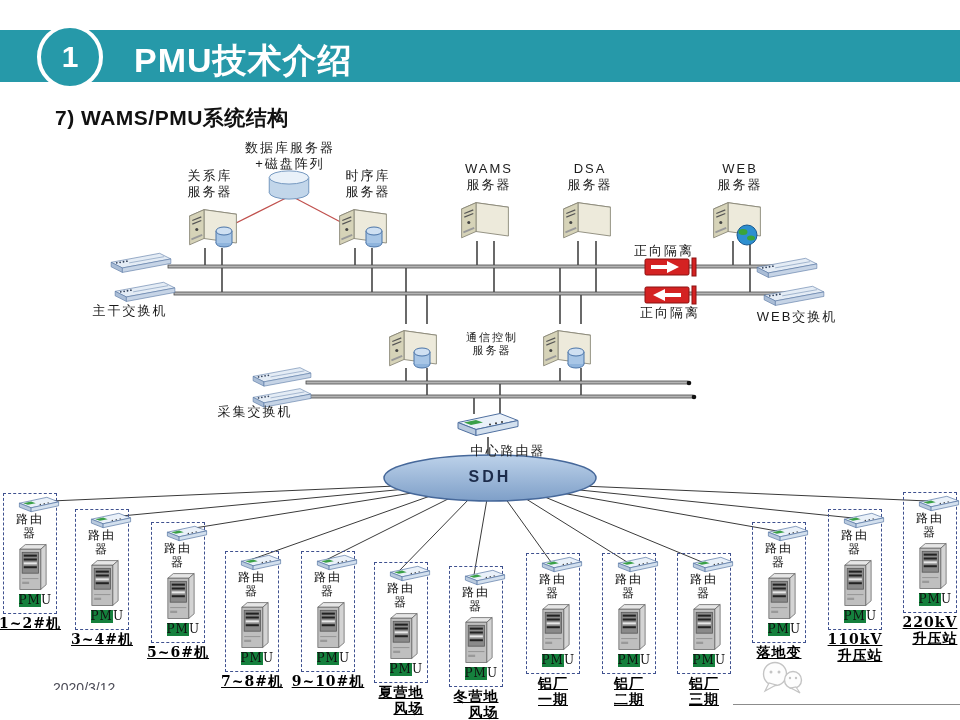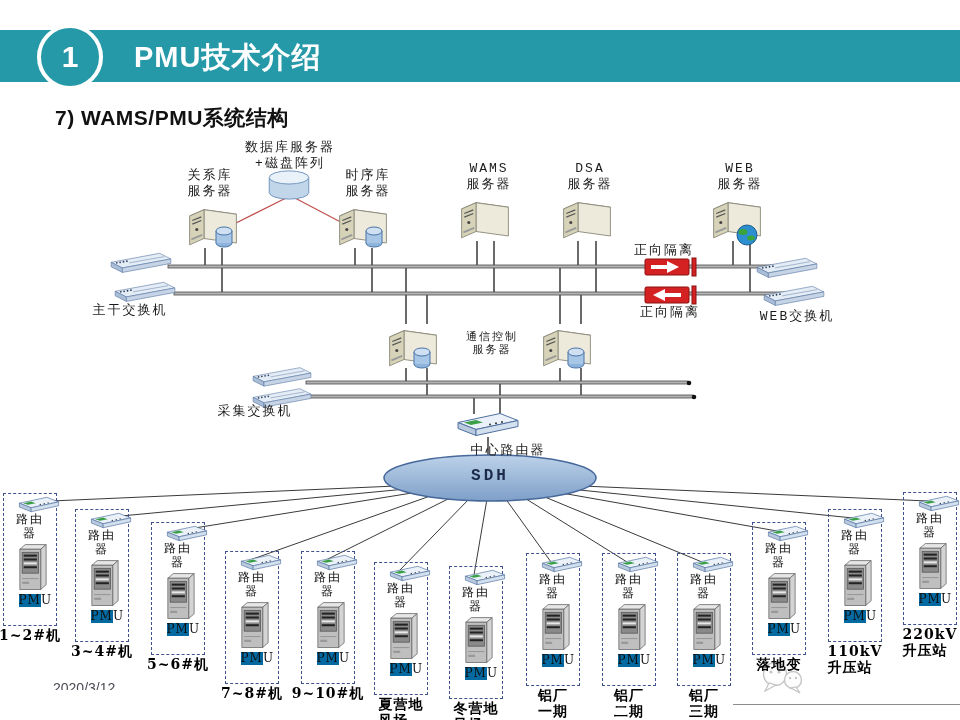--- a/index.html
+++ b/index.html
@@ -11,53 +11,53 @@
   
   .header-bar{position:absolute;left:0;top:30px;width:960px;height:52px;background:#2699a9;z-index:1;}
   .chapter-circle{
     position:absolute;left:37px;top:24px;width:66px;height:66px;box-sizing:border-box;
     background:#2699a9;border:4px solid #ffffff;border-radius:50%;z-index:2;
     display:flex;align-items:center;justify-content:center;
     color:#ffffff;font-size:30px;font-weight:bold;
   }
   .page-title{
     position:absolute;left:134px;top:38px;z-index:2;
-    color:#ffffff;font-size:29px;font-weight:bold;letter-spacing:1px;
+    color:#ffffff;font-size:34px;font-weight:bold;letter-spacing:1px;
   }
   .subtitle{
     position:absolute;left:55px;top:104px;z-index:2;
     color:#111;font-size:21px;font-weight:bold;letter-spacing:0.5px;
   }
   
   .lbl{
     position:absolute;z-index:5;
-    font-family:Liberation Mono, monospace;
+    font-family:Liberation Sans, sans-serif;
     font-size:13px;color:#1b1b1b;letter-spacing:2px;
     text-align:center;white-space:pre-line;line-height:1.2;
   }
   .lbl-lg{font-size:11px;}
   .lbl-sdh{font-size:16px;font-weight:bold;color:#1c2b4a;letter-spacing:3px;}
   svg.layer{position:absolute;left:0;top:0;z-index:3;}
   svg.layer.lines{z-index:2;}
   
   .station{
     position:absolute;width:54px;z-index:6;box-sizing:border-box;
     border:1.5px dashed #3f518f;text-align:center;padding:2px 12px 2px;
   }
   .station svg{display:block;margin:0 auto;}
   .st-lbl{
     font-family:"DejaVu Serif","Liberation Serif",serif;
     font-size:12px;color:#101010;letter-spacing:2px;line-height:1.15;
   }
-  .st-pmu{background:#0369a1;width:82%;margin:1px auto 16px;letter-spacing:1px;}
+  .st-pmu{background:#15803d;width:82%;margin:1px auto 4px;letter-spacing:1px;}
   .st-name{
     position:absolute;top:100%;left:50%;transform:translateX(-50%);
     margin-top:2px;font-family:"DejaVu Serif","Liberation Serif",serif;
     font-size:14px;font-weight:bold;color:#000;letter-spacing:1px;
-    white-space:pre;line-height:1.15;text-align:left;
+    white-space:pre;line-height:1.15;text-align:right;text-decoration:underline;
   }
   
   .slide-date{
     position:absolute;left:53px;top:681px;height:9px;overflow:hidden;z-index:2;
     color:#4a4a55;font-size:14px;line-height:14px;
   }
   .logo-wrap{position:absolute;left:760px;top:660px;z-index:2;display:flex;align-items:center;}
   .logo-text{
     font-size:27px;font-weight:bold;letter-spacing:2px;margin-left:6px;
     color:#f1f1f1;

